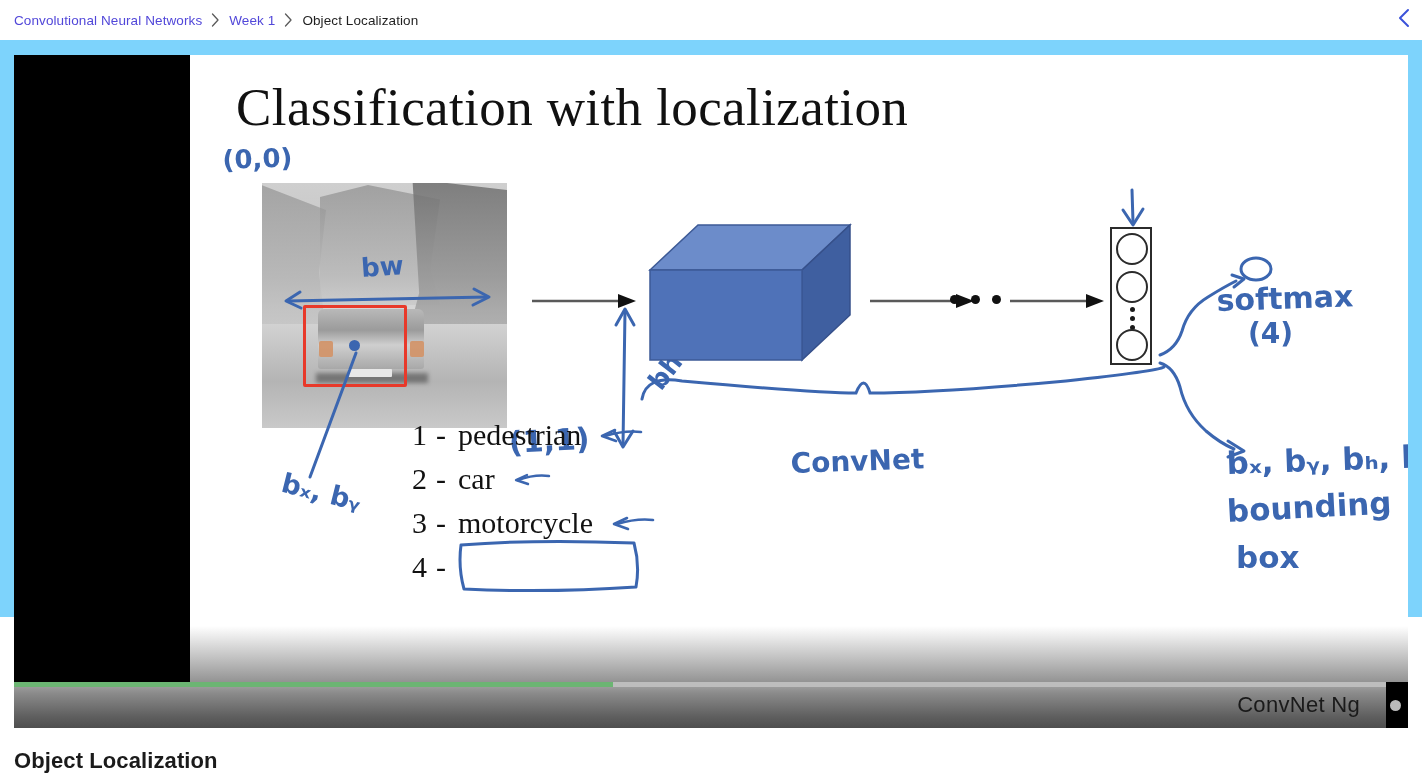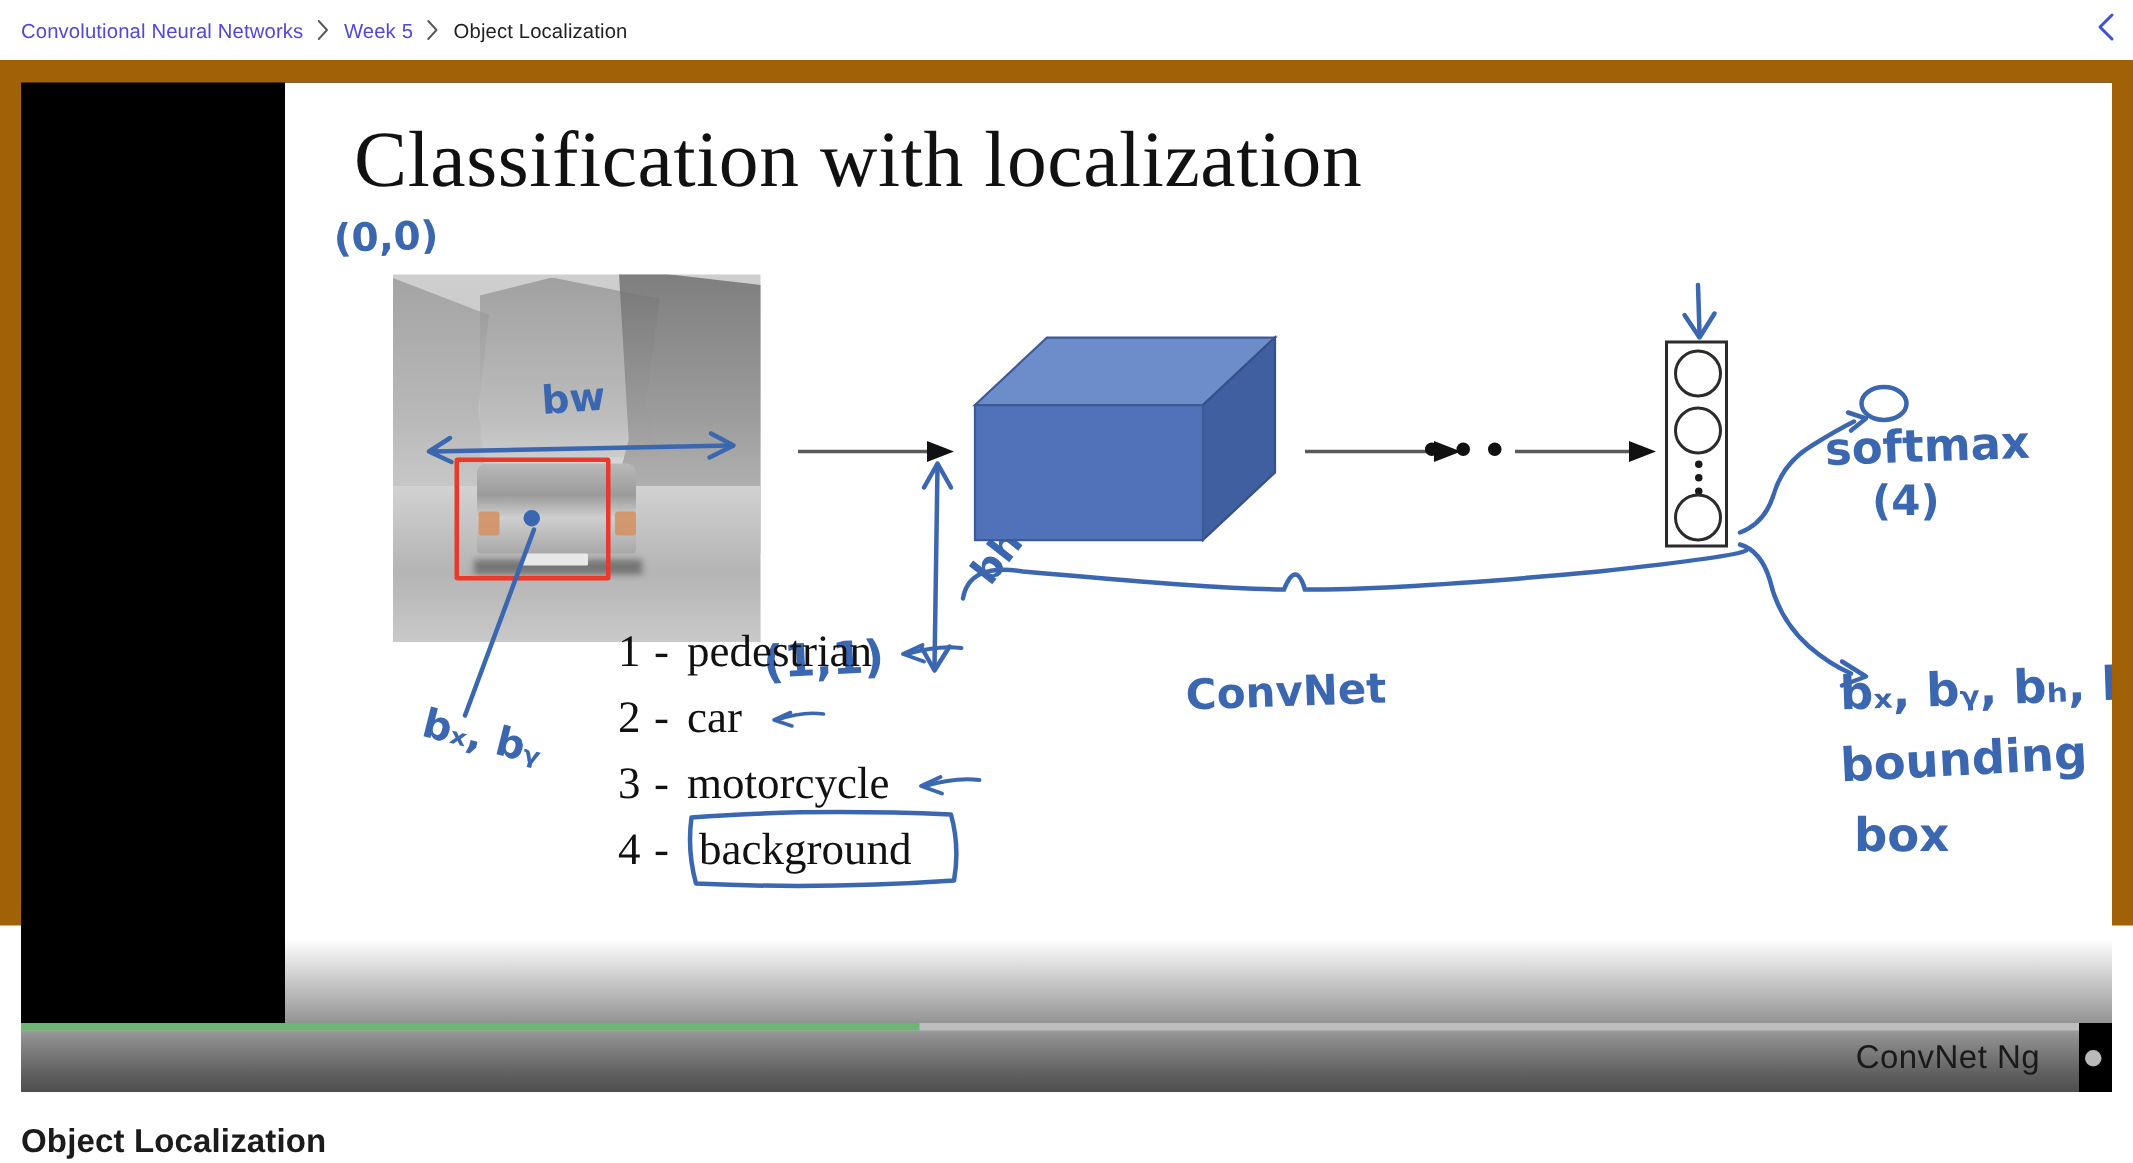--- a/index.html
+++ b/index.html
@@ -2,21 +2,21 @@
 <html><head>
 <meta charset="utf-8">
 <style>
   * { box-sizing: border-box; margin: 0; padding: 0; }
   html, body {
     width: 1422px; height: 775px;
     background: #ffffff;
     font-family: "Liberation Sans", sans-serif;
     overflow: hidden;
   }
-  .page { position: relative; width: 1422px; height: 617px; background: #a16207; }
+  .page { position: relative; width: 1422px; height: 617px; background: #7dd3fc; }
 
   
   .breadcrumb {
     position: absolute; left: 0; top: 0; width: 1422px; height: 40px;
     display: flex; align-items: center; padding-left: 14px;
     background: #fff; font-size: 13.5px;
   }
   .crumb-link { color: #5147d9; cursor: pointer; white-space: nowrap; letter-spacing: .1px; }
   .crumb-current { color: #1f1f1f; white-space: nowrap; letter-spacing: .1px; }
   .crumb-sep { color: #4a4a4a; margin: 0 9px; font-size: 15px; line-height: 1; font-weight: 300; }
@@ -214,21 +214,21 @@
 
 <div class="page">
 
   <div class="breadcrumb">
     <span class="crumb-link">Convolutional Neural Networks</span>
     <span class="crumb-sep">
       <svg width="9" height="14" viewBox="0 0 9 14">
           <path d="M1.5 1 L7 7 L1.5 13" fill="none" stroke="#5a5a5a" stroke-width="1.3" stroke-linecap="round" stroke-linejoin="round"></path>
         </svg>
     </span>
-    <span class="crumb-link">Week 5</span>
+    <span class="crumb-link">Week 1</span>
     <span class="crumb-sep">
       <svg width="9" height="14" viewBox="0 0 9 14">
           <path d="M1.5 1 L7 7 L1.5 13" fill="none" stroke="#5a5a5a" stroke-width="1.3" stroke-linecap="round" stroke-linejoin="round"></path>
         </svg>
     </span>
     <span class="crumb-current">Object Localization</span>
   </div>
 
   <div class="collapse-btn">
     <svg width="14" height="20" viewBox="0 0 14 20">
@@ -378,21 +378,20 @@
           <span class="cl-arrow">
             <svg width="46" height="20">
                 <path d="M44 7 Q28 5 8 11" fill="none" stroke="#3b66b0" stroke-width="2.6" stroke-linecap="round"></path>
                 <path d="M18 5 L5 11 L19 16" fill="none" stroke="#3b66b0" stroke-width="2.6" stroke-linecap="round" stroke-linejoin="round"></path>
               </svg>
           </span>
         </div>
         <div class="classrow">
           <span class="cl-num">4</span>
           <span class="cl-dash">-</span>
-          <span class="cl-label boxed">background</span>
         </div>
       </div>
 
       <svg style="position:absolute; left:266px; top:482px;" width="190" height="58">
         <path d="M5 8 Q80 2 178 6 Q184 28 180 50 Q92 56 8 52 Q2 30 5 8 Z" fill="none" stroke="#3b66b0" stroke-width="3" stroke-linejoin="round"></path>
       </svg>
 
       <div class="slide-fade"></div>
     </div>
 

